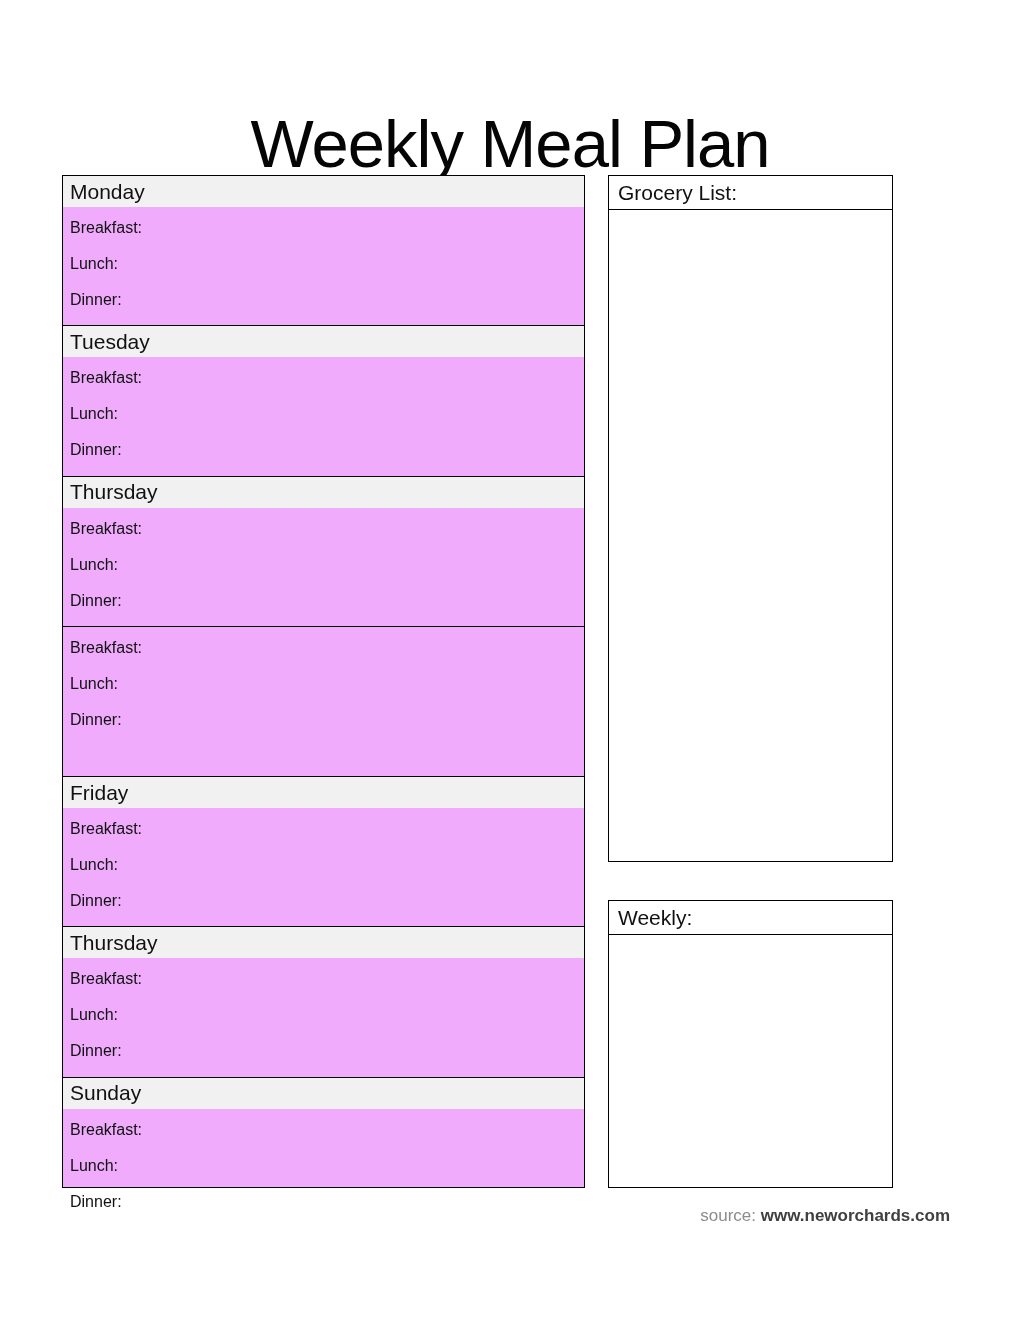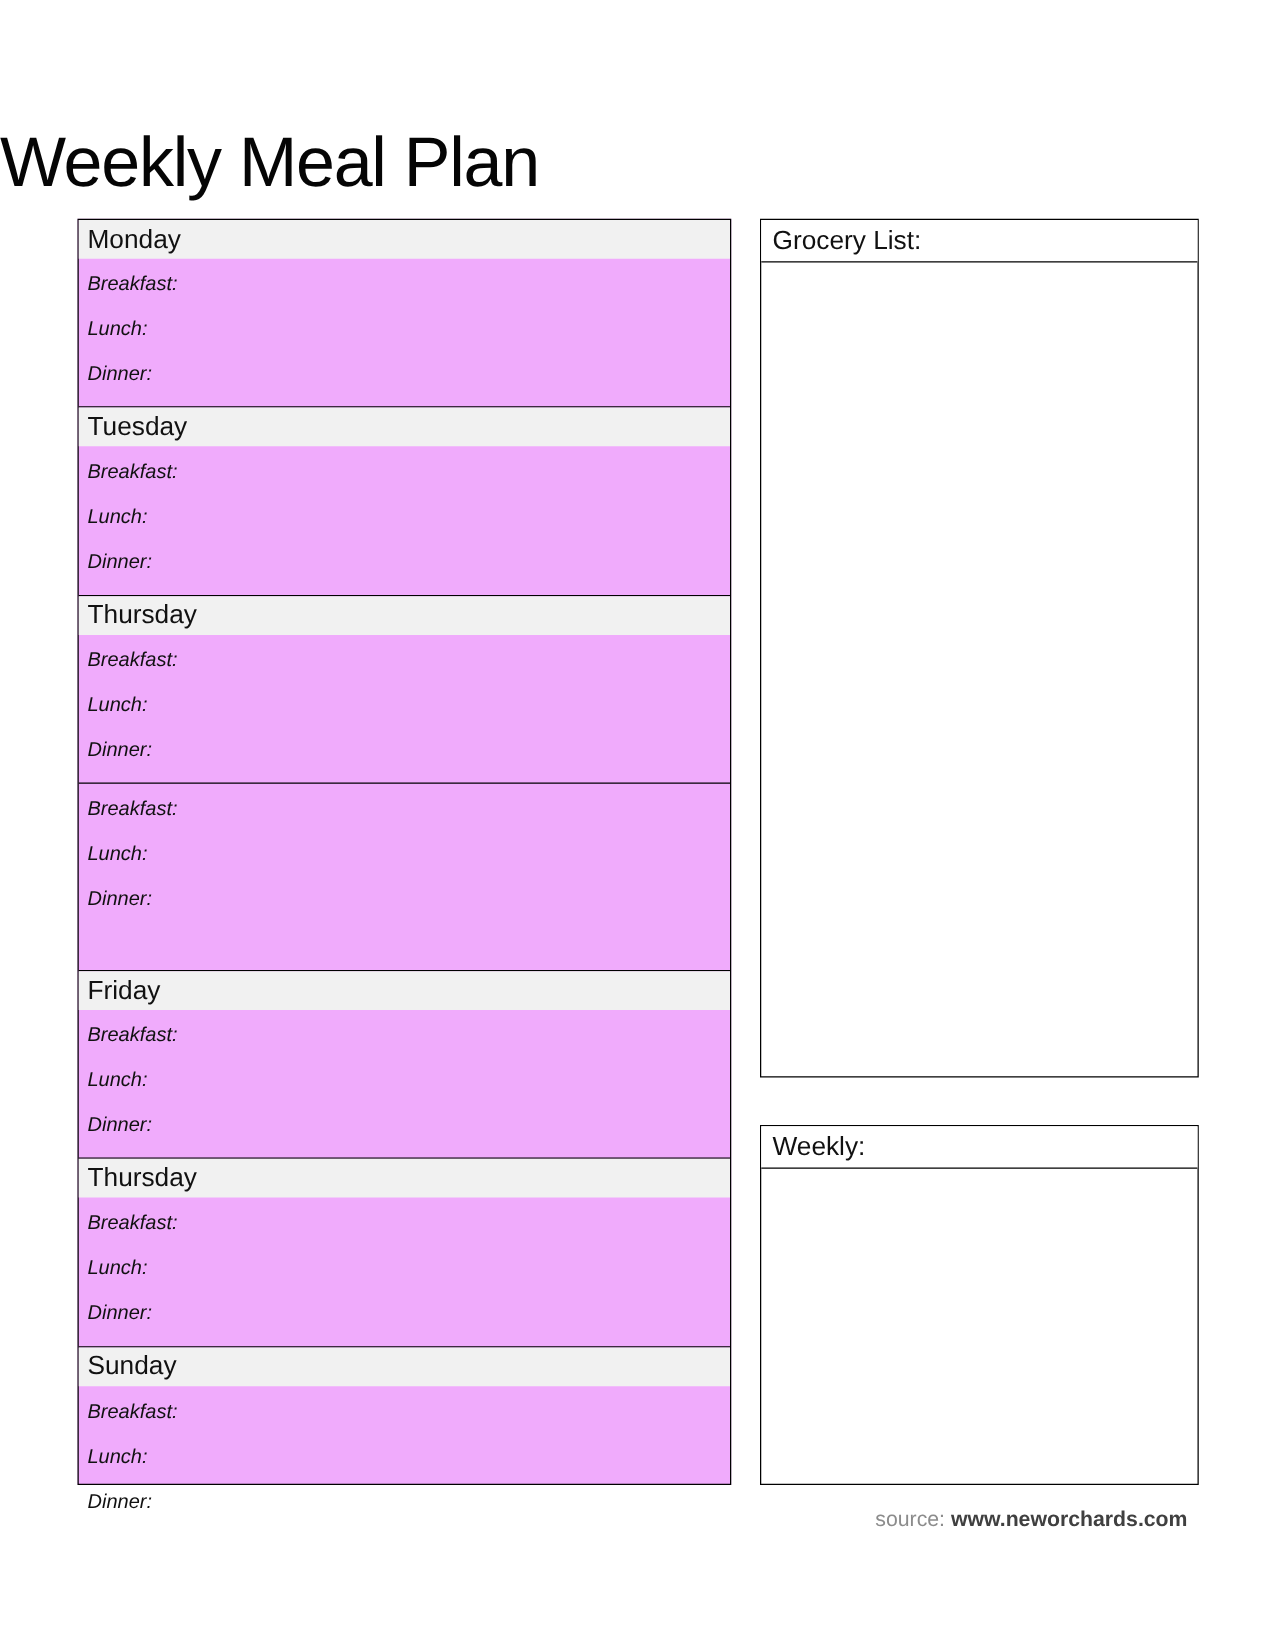--- a/index.html
+++ b/index.html
@@ -15,22 +15,22 @@
     color: #000000;
     overflow: hidden;
   }
 
   
   .page-title {
     position: absolute;
     top: 60px;
     left: 0;
     width: 100%;
-    text-align: left;
-    font-size: 56px;
+    text-align: center;
+    font-size: 67px;
     font-weight: 400;
     letter-spacing: -1px;
     line-height: 1.15;
     color: #050505;
   }
 
   
   .meal-table {
     position: absolute;
     left: 62px;
@@ -59,35 +59,34 @@
     flex: 0 0 31px;
     display: flex;
     align-items: center;
     padding-left: 7px;
     font-size: 21px;
     color: #111111;
   }
   .day-body {
     flex: 1;
     padding: 3px 0 0 7px;
-    font-style: italic;
   }
   .meal-row {
     height: 36px;
     display: flex;
     align-items: center;
     font-size: 16px;
     color: #111111;
   }
 
   
   .side-box {
     position: absolute;
     left: 608px;
-    width: 351px;
+    width: 285px;
     border: 1.5px solid #000000;
     box-sizing: border-box;
     background: #ffffff;
     display: flex;
     flex-direction: column;
   }
   .grocery-box { top: 175px; height: 687px; }
   .notes-box   { top: 900px; height: 288px; }
   .side-header {
     height: 33px;

